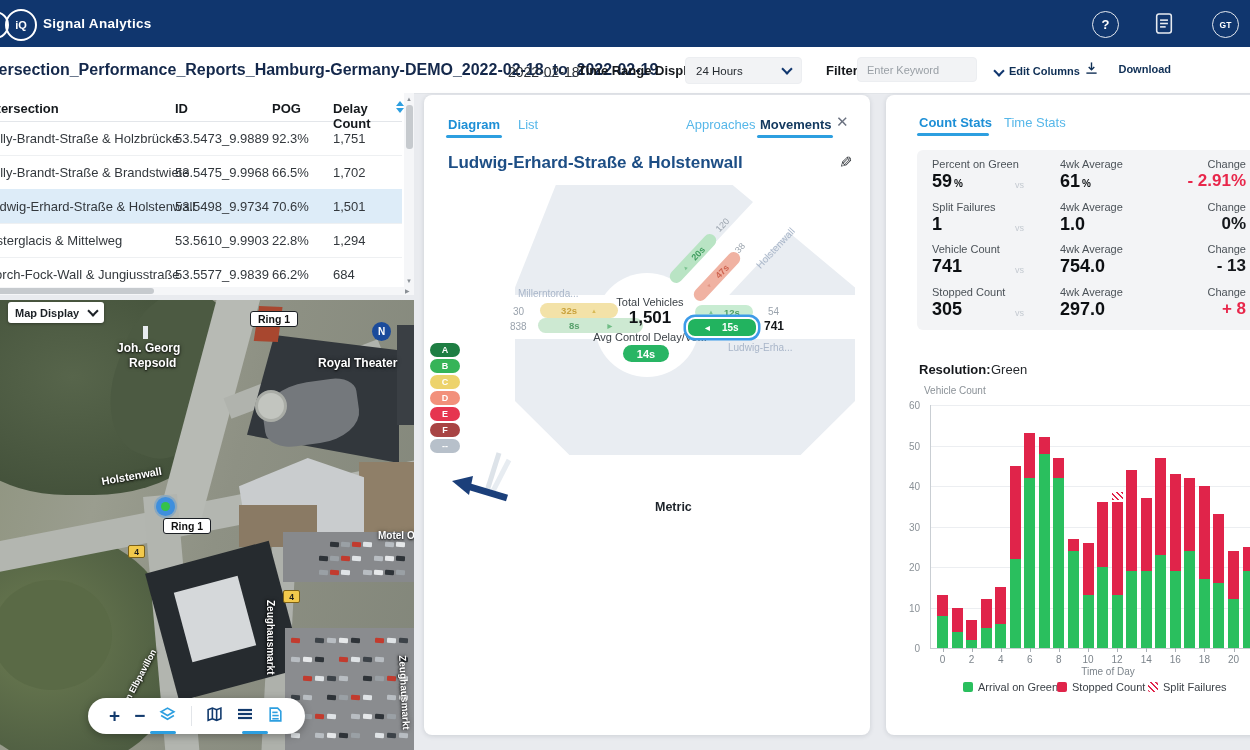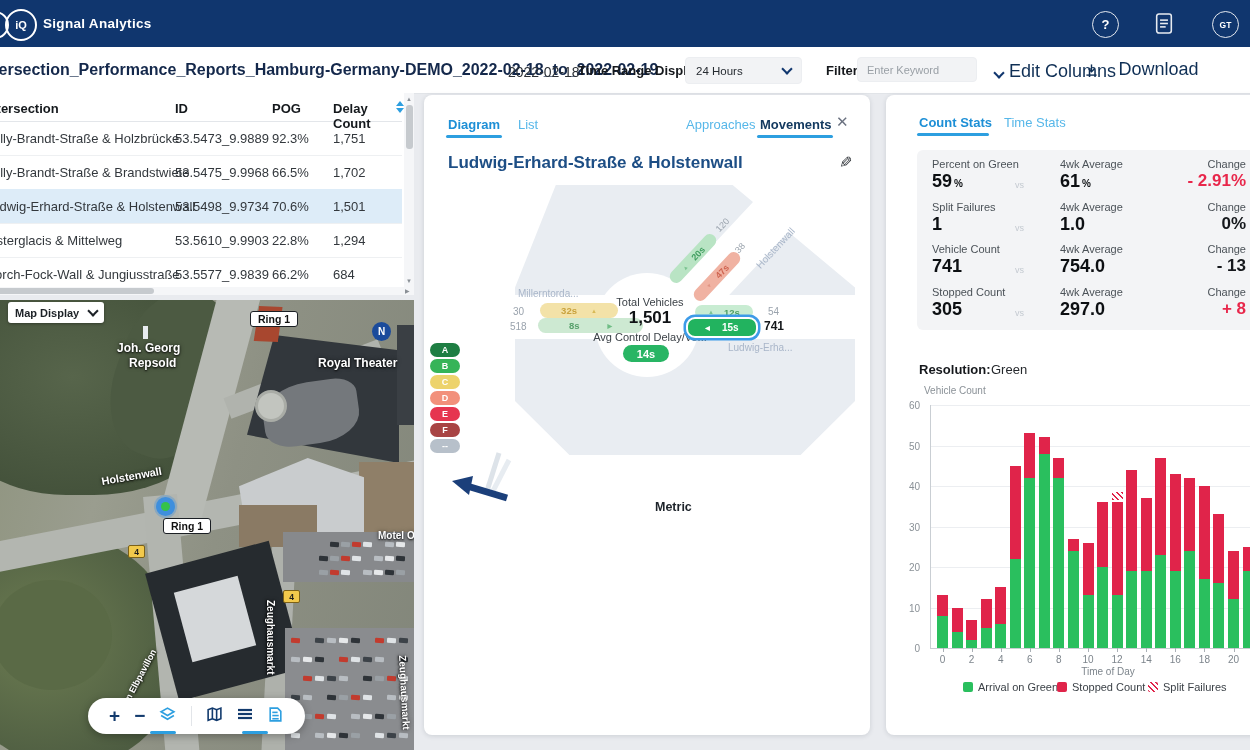--- a/index.html
+++ b/index.html
@@ -20,21 +20,21 @@
   .rpt-title{left:12px;top:61px;font-size:16px;font-weight:bold;color:#14284b;white-space:nowrap}
   .hdr-date{left:541px;top:64px;font-size:14px;color:#2b3036}
   .hdr-lab{font-size:13px;font-weight:bold;color:#15181c}
   .ddown{background:#f2f3f5;border-radius:4px;border:1px solid #eceef1;display:flex;align-items:center;
     font-size:11.5px;color:#262b31;padding:0 10px;justify-content:space-between}
   .chev{width:6px;height:6px;border-right:2px solid #10366e;border-bottom:2px solid #10366e;
     transform:rotate(45deg);display:inline-block;margin-top:-3px}
   .hdr-input{background:#f2f3f5;border:1px solid #eceef1;border-radius:4px;font-size:11px;padding:0 9px;
     color:#333;font-family:"Liberation Sans",sans-serif}
   .hdr-input::placeholder{color:#9aa0a6}
-  .tool-lab{font-size:18px;font-weight:normal;color:#0f2f55}
+  .tool-lab{font-size:11px;font-weight:bold;color:#0f2f55}
   
   .panel{background:#fff}
   .tbl-hcell{font-size:13px;font-weight:bold;color:#14181c;top:8px}
   .tbl-cell{font-size:13px;color:#33383d;top:10px;white-space:nowrap}
   .tbl-row{left:0;width:433px;height:34px;border-bottom:1px solid #eef0f2}
   .tbl-row.sel{background:#ddecf8}
   .tri-u{width:0;height:0;border-left:4px solid transparent;border-right:4px solid transparent;border-bottom:5px solid #2d9fe0}
   .tri-d{width:0;height:0;border-left:4px solid transparent;border-right:4px solid transparent;border-top:5px solid #2d9fe0;margin-top:2px}
   .sbar{background:#f5f6f8}
   .sthumb{background:#c6cace;border-radius:3px}
@@ -353,21 +353,21 @@
     <div class="ab" style="left:186px;top:137px;width:250px;height:46px;background:#fff;transform:rotate(-47deg)"></div>
     <div class="ab" style="left:85px;top:200px;width:352px;height:44px;background:#fff"></div>
     <div class="ab" style="left:171px;top:178px;width:104px;height:104px;background:#fff;border-radius:50%"></div>
 
     <div class="ab graylab" style="left:94px;top:193px">Millerntorda...</div>
     <div class="ab cntlab" style="left:89px;top:211px">30</div>
     <div class="ab pill" style="left:116px;top:208px;width:78px;height:15px;background:#f3e2a8;color:#c9a23c;font-size:9.5px">
       <span>32s</span>
       <span style="font-size:6px;margin-left:14px;color:#d8b955">▲</span>
     </div>
-    <div class="ab cntlab" style="left:86px;top:226px">518</div>
+    <div class="ab cntlab" style="left:86px;top:226px">838</div>
     <div class="ab pill" style="left:114px;top:223px;width:105px;height:15px;background:#cde9d2;color:#57a06b;font-size:9.5px">
       <span>8s</span>
       <span style="font-size:6px;margin-left:28px;color:#6fbd85">▶</span>
     </div>
 
     <div class="ab" style="left:156px;top:201px;width:140px;text-align:center;font-size:11px;color:#3c4248">Total Vehicles</div>
     <div class="ab" style="left:156px;top:213px;width:140px;text-align:center;font-size:17px;font-weight:800;color:#0f1215">1,501</div>
     <div class="ab" style="left:146px;top:236px;width:160px;text-align:center;font-size:11px;color:#3c4248">Avg Control Delay/Ve...</div>
     <div class="ab pill" style="left:199px;top:250px;width:46px;height:17px;background:#28b564;color:#fff;font-size:11px">14s</div>
 

